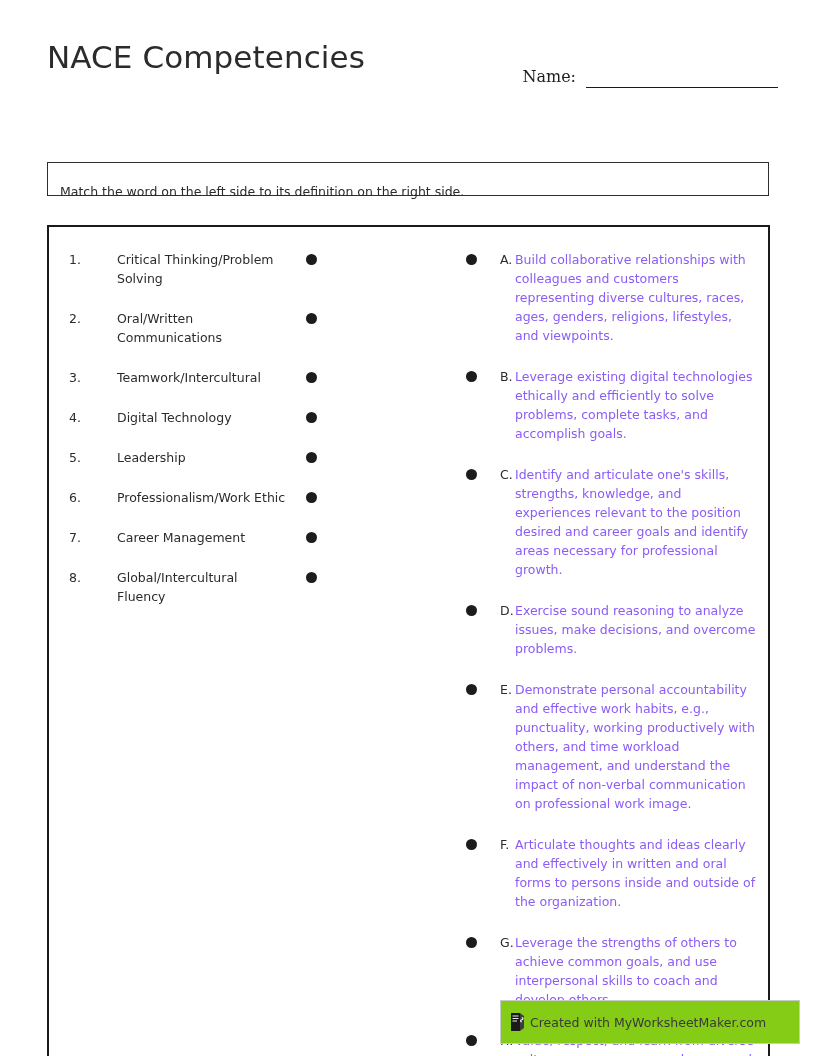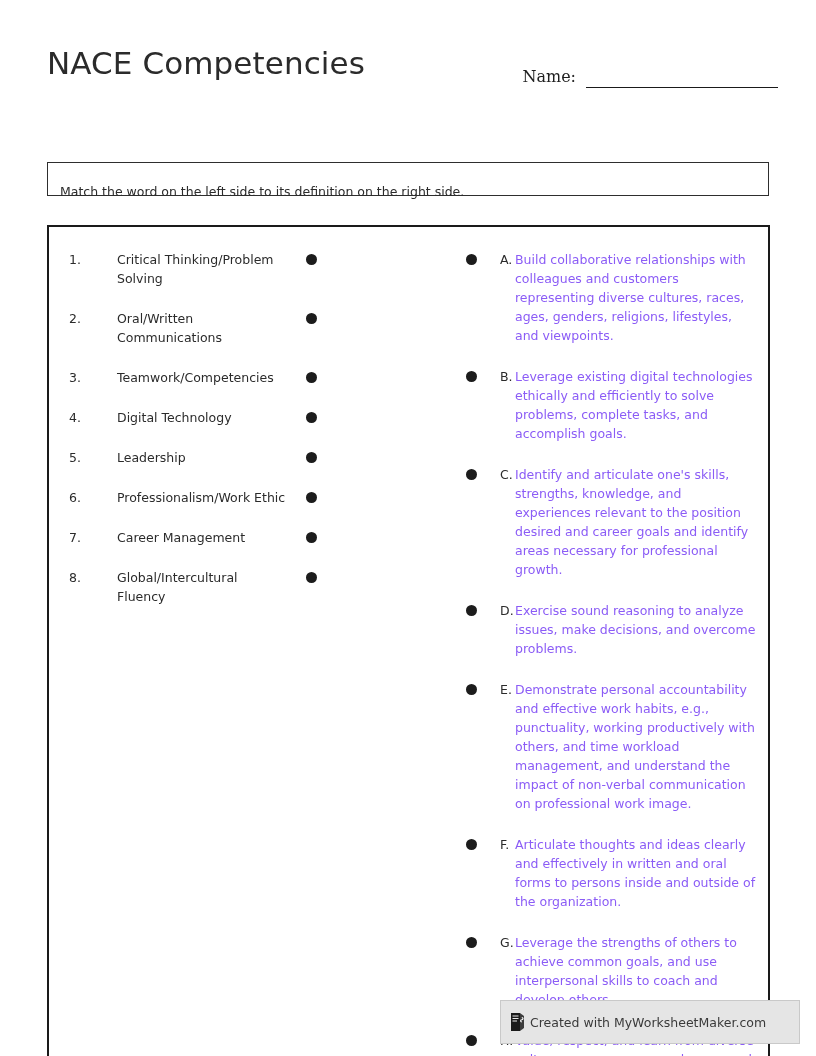--- a/index.html
+++ b/index.html
@@ -17,21 +17,21 @@
     width: 816px;
     height: 1056px;
     background: #ffffff;
     overflow: hidden;
   }
 
   
   .title {
     position: absolute;
     left: 47px;
-    top: 45px;
+    top: 39px;
     font-family: "DejaVu Sans", sans-serif;
     font-size: 31px;
     font-weight: 400;
     color: #2b2b2b;
     letter-spacing: 0.1px;
     line-height: 1.2;
     white-space: nowrap;
   }
 
   .namedate {
@@ -176,21 +176,21 @@
     padding-left: 3px;
   }
 
   
   .watermark {
     position: absolute;
     left: 500px;
     top: 1000px;
     width: 300px;
     height: 44px;
-    background: #e5e5e5;
+    background: #84cc16;
     border: 1px solid #c9c9c9;
     box-sizing: border-box;
     display: flex;
     align-items: center;
     padding-left: 8px;
   }
   .wm-icon {
     width: 17px;
     height: 20px;
     flex: none;
@@ -231,21 +231,21 @@
             <span class="term-label">Critical Thinking/Problem Solving</span>
             <span class="dot term-dot"></span>
           </div>
           <div class="term-row">
             <span class="term-num">2.</span>
             <span class="term-label">Oral/Written Communications</span>
             <span class="dot term-dot"></span>
           </div>
           <div class="term-row">
             <span class="term-num">3.</span>
-            <span class="term-label">Teamwork/Competencies</span>
+            <span class="term-label">Teamwork/Intercultural</span>
             <span class="dot term-dot"></span>
           </div>
           <div class="term-row">
             <span class="term-num">4.</span>
             <span class="term-label">Digital Technology</span>
             <span class="dot term-dot"></span>
           </div>
           <div class="term-row">
             <span class="term-num">5.</span>
             <span class="term-label">Leadership</span>

